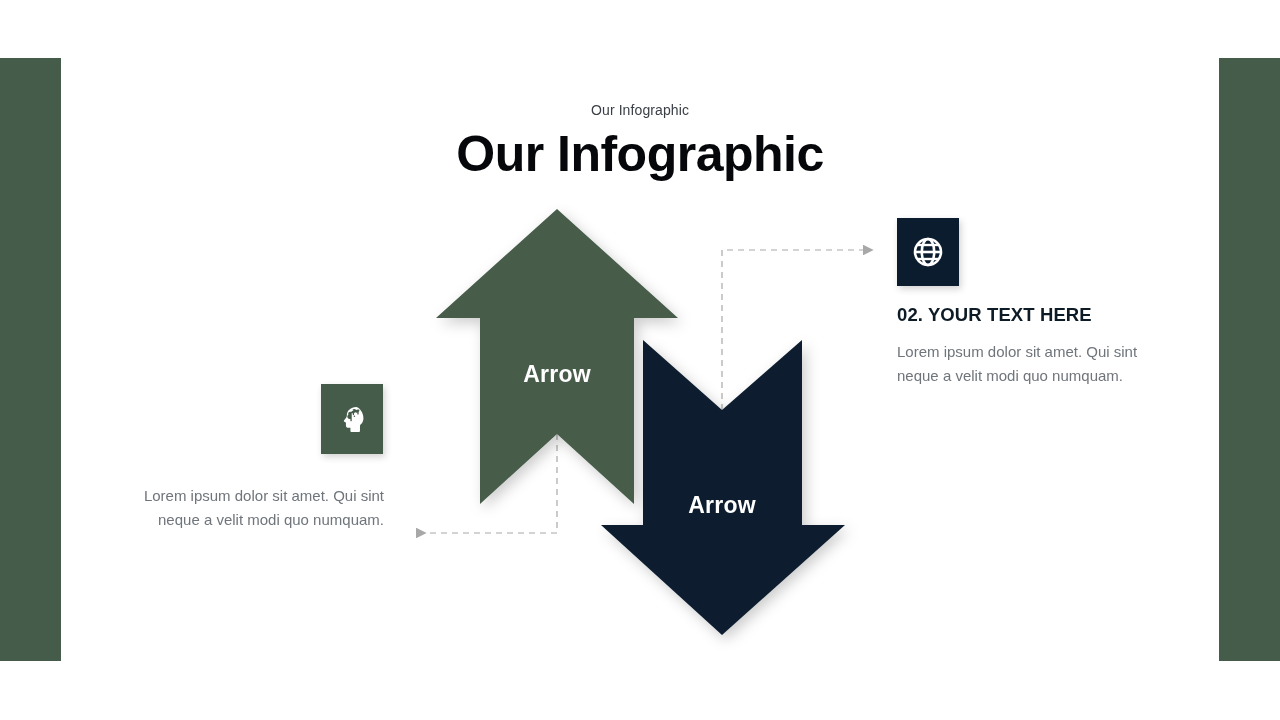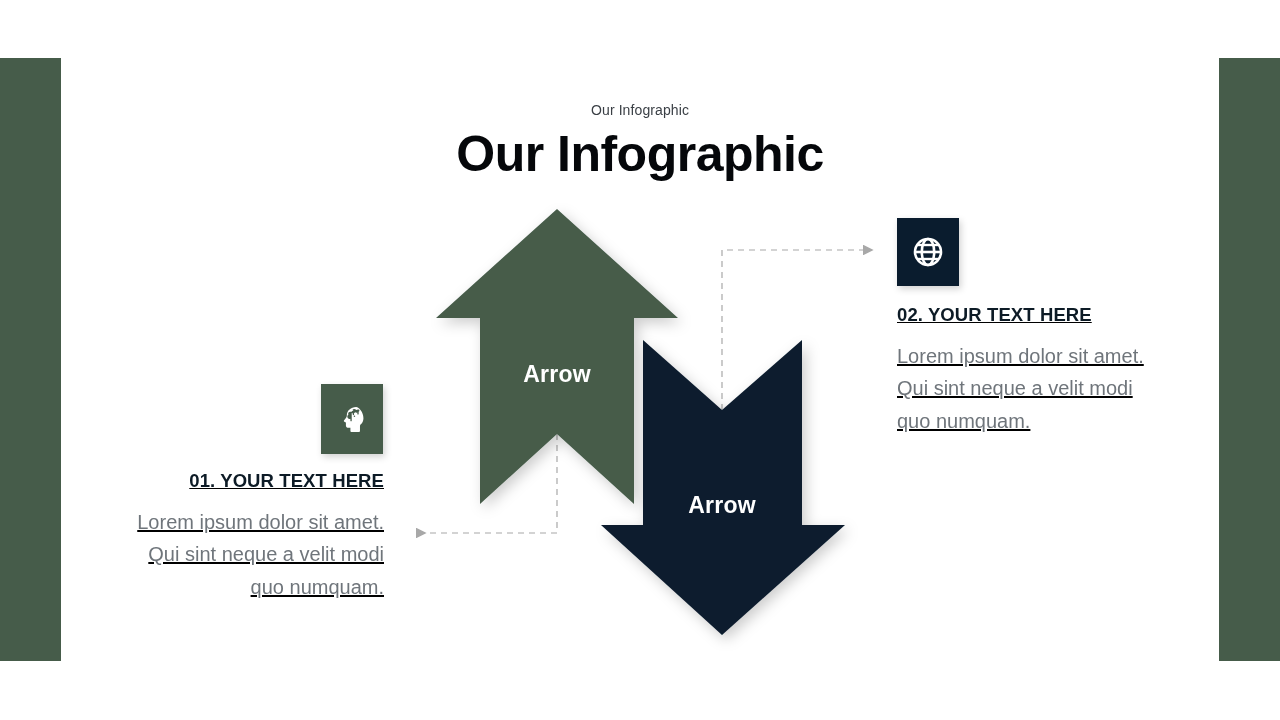--- a/index.html
+++ b/index.html
@@ -85,30 +85,30 @@
     display: flex;
     align-items: center;
     justify-content: center;
     box-shadow: 2px 3px 7px rgba(0,0,0,0.18);
   }
   .icon-tile.green { left: 321px; top: 384px; background: #465C4A; }
   .icon-tile.navy  { left: 897px; top: 218px; background: #0A1C2E; width: 62px; height: 68px; }
   .icon-tile svg { display: block; }
 
   
-  .block { position: absolute; text-decoration: underline; }
+  .block { position: absolute; }
   .block-heading {
     font-size: 18.5px;
     font-weight: bold;
     color: #0d1b26;
     letter-spacing: 0.1px;
   }
   .block-body {
     margin-top: 14px;
-    font-size: 20px;
+    font-size: 15px;
     line-height: 1.62;
     color: #6f757b;
   }
   .block.one {
     left: 119px;
     top: 470px;
     width: 265px;
     text-align: right;
   }
   .block.two {
@@ -176,21 +176,20 @@
         <circle cx="16" cy="16" r="13" fill="none" stroke="#ffffff" stroke-width="2.6"></circle>
         <ellipse cx="16" cy="16" rx="6.2" ry="13" fill="none" stroke="#ffffff" stroke-width="2.6"></ellipse>
         <line x1="3" y1="16" x2="29" y2="16" stroke="#ffffff" stroke-width="2.6"></line>
         <line x1="5.6" y1="9" x2="26.4" y2="9" stroke="#ffffff" stroke-width="2.4"></line>
         <line x1="5.6" y1="23" x2="26.4" y2="23" stroke="#ffffff" stroke-width="2.4"></line>
       </svg>
     </span>
   </div>
 
   <div class="block one">
-    <div class="block-heading">01. YOUR TEXT HERE</div>
     <div class="block-body">Lorem ipsum dolor sit amet. Qui sint neque a velit modi quo numquam.</div>
   </div>
 
   <div class="block two">
     <div class="block-heading">02. YOUR TEXT HERE</div>
     <div class="block-body">Lorem ipsum dolor sit amet. Qui sint neque a velit modi quo numquam.</div>
   </div>
 
 </div>
 

